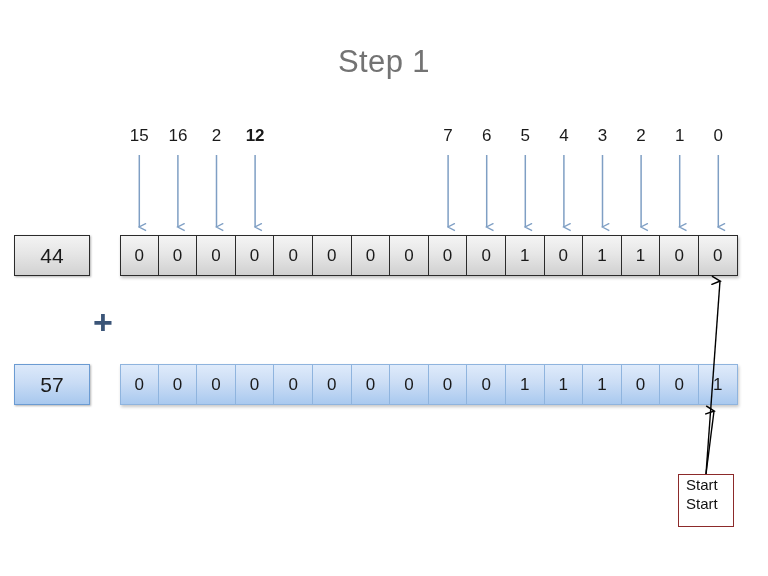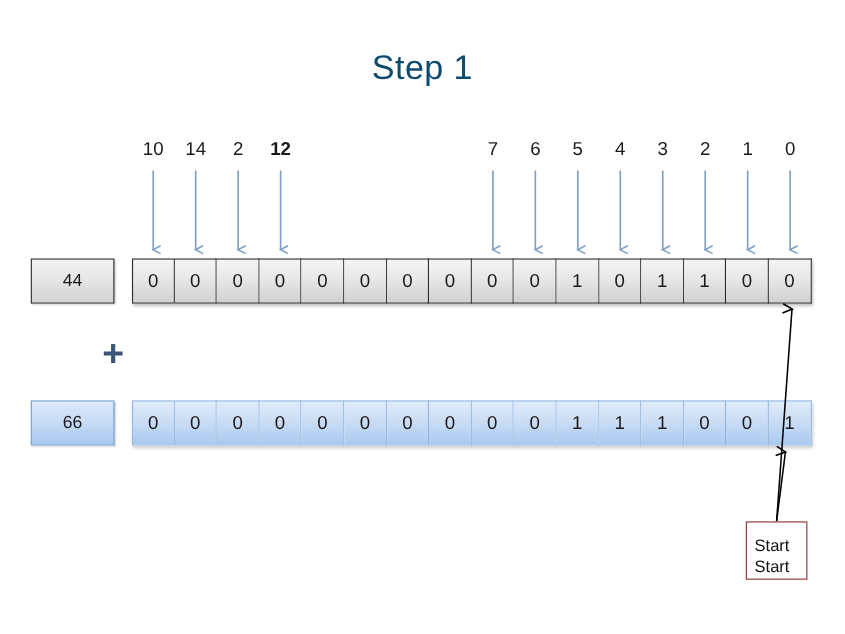--- a/index.html
+++ b/index.html
@@ -20,21 +20,21 @@
   }
 
   
   #slide-title {
     position: absolute;
     left: 0;
     top: 44px;
     width: 768px;
     text-align: center;
     font-size: 31px;
-    color: #0c4a6e;
+    color: #737373;
     letter-spacing: 0.4px;
     font-weight: 400;
   }
 
   
   .bit-label {
     position: absolute;
     top: 126px;
     width: 30px;
     margin-left: -15px;
@@ -55,24 +55,23 @@
 
   
   .value-box {
     position: absolute;
     width: 76px;
     height: 41px;
     box-sizing: border-box;
     display: flex;
     align-items: center;
     justify-content: center;
-    font-size: 16px;
+    font-size: 21px;
     color: #1a1a1a;
     box-shadow: 1px 1px 2px rgba(0,0,0,0.30);
-    margin-left: 14px;
   }
   .value-box.gray {
     left: 14px;
     top: 235px;
     background: linear-gradient(to bottom, #f3f3f3 0%, #e6e6e6 45%, #d2d2d2 100%);
     border: 1px solid #2b2b2b;
   }
   .value-box.blue {
     left: 14px;
     top: 364px;
@@ -129,36 +128,36 @@
   
   #start-here-box {
     position: absolute;
     left: 678px;
     top: 474px;
     width: 56px;
     height: 53px;
     box-sizing: border-box;
     border: 1.5px solid #8c2a2a;
     background: #ffffff;
-    padding: 12px 0 0 7px;
+    padding: 0 0 0 7px;
     font-size: 15px;
     color: #111111;
     line-height: 1.28;
   }
 </style>
 </head>
 <body>
 
 <div id="stage">
 
   <div id="slide-title">Step 1</div>
 
   <div id="bit-label-host">
-      <div class="bit-label" style="left: 139.3px;">10</div>
-      <div class="bit-label" style="left: 177.9px;">14</div>
+      <div class="bit-label" style="left: 139.3px;">15</div>
+      <div class="bit-label" style="left: 177.9px;">16</div>
       <div class="bit-label" style="left: 216.5px;">2</div>
       <div class="bit-label" style="left: 255.1px; font-weight: bold;">12</div>
       <div class="bit-label" style="left: 448.1px;">7</div>
       <div class="bit-label" style="left: 486.7px;">6</div>
       <div class="bit-label" style="left: 525.3px;">5</div>
       <div class="bit-label" style="left: 563.9px;">4</div>
       <div class="bit-label" style="left: 602.5px;">3</div>
       <div class="bit-label" style="left: 641.1px;">2</div>
       <div class="bit-label" style="left: 679.7px;">1</div>
       <div class="bit-label" style="left: 718.3px;">0</div>
@@ -183,21 +182,21 @@
         <line x1="525.3" y1="155" x2="525.3" y2="227" marker-end="url(#bluehead)"></line>
         <line x1="563.9" y1="155" x2="563.9" y2="227" marker-end="url(#bluehead)"></line>
         <line x1="602.5" y1="155" x2="602.5" y2="227" marker-end="url(#bluehead)"></line>
         <line x1="641.0999999999999" y1="155" x2="641.0999999999999" y2="227" marker-end="url(#bluehead)"></line>
         <line x1="679.6999999999999" y1="155" x2="679.6999999999999" y2="227" marker-end="url(#bluehead)"></line>
         <line x1="718.3" y1="155" x2="718.3" y2="227" marker-end="url(#bluehead)"></line>
       </g>
   </svg>
 
   <div class="value-box gray">44</div>
-  <div class="value-box blue">66</div>
+  <div class="value-box blue">57</div>
 
   <div id="plus-sign">+</div>
 
   <div class="bit-row" id="row-gray">
       <div class="bit-cell">0</div>
       <div class="bit-cell">0</div>
       <div class="bit-cell">0</div>
       <div class="bit-cell">0</div>
       <div class="bit-cell">0</div>
       <div class="bit-cell">0</div>

